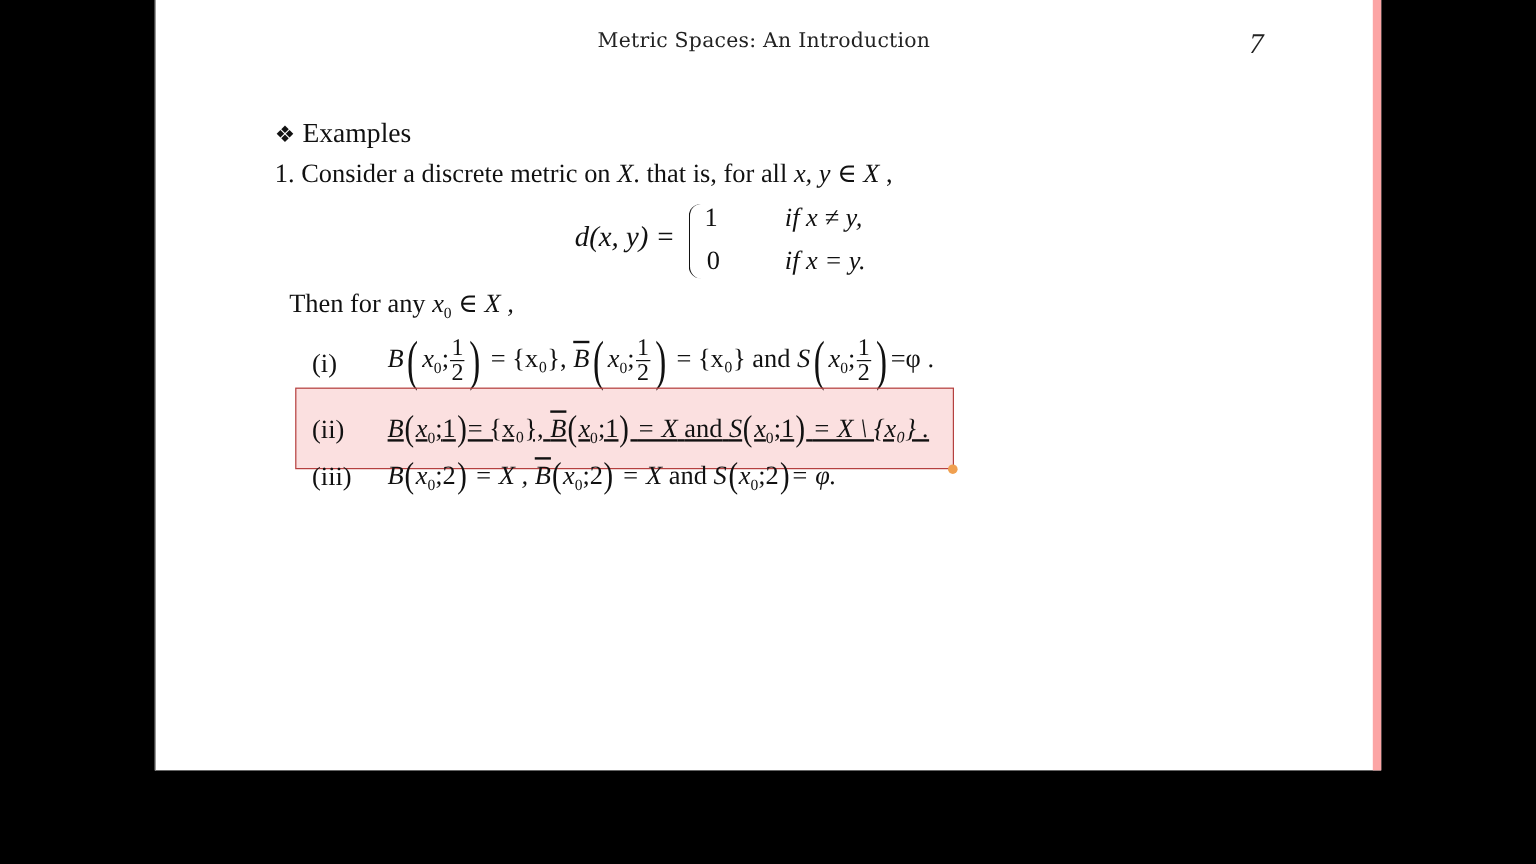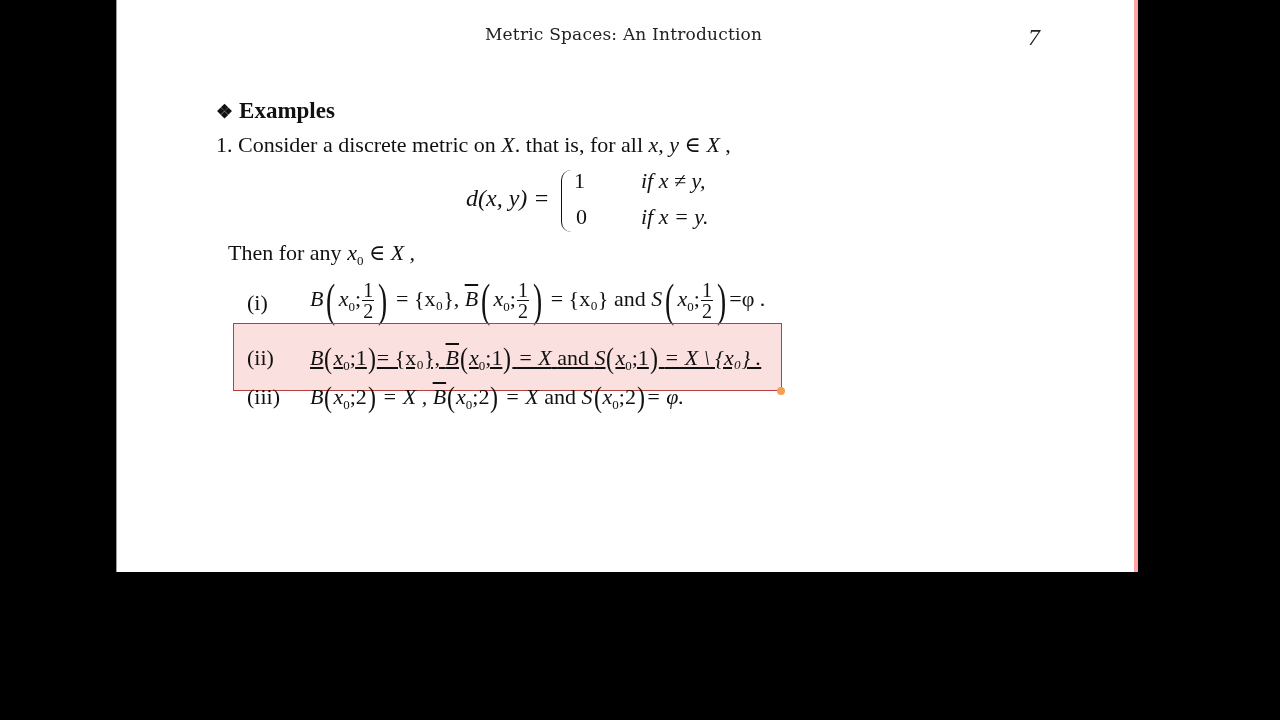--- a/index.html
+++ b/index.html
@@ -3,35 +3,35 @@
 <meta charset="utf-8">
 <style>
   html, body { margin: 0; padding: 0; }
   body {
     width: 1280px; height: 720px; background: #000000;
     position: relative; overflow: hidden;
     font-family: "Liberation Serif", "DejaVu Serif", serif;
     color: #111;
   }
   .page {
-    position: absolute; left: 116px; top: 0; width: 1022px; height: 572px;
+    position: absolute; left: 129px; top: 0; width: 1022px; height: 642px;
     background: #ffffff;
-    border-left: 1px solid #9a9a9a; border-right: 4px solid #fca5a5;
+    border-left: 1px solid #9a9a9a; border-right: 7px solid #fca5a5;
     box-sizing: border-box;
   }
   .abs { position: absolute; white-space: nowrap; }
   .header-title {
     left: 368px; top: 24px; font-size: 19px; color: #222;
     font-family: "DejaVu Serif", serif; font-size: 17px; letter-spacing: 0.2px;
   }
   .page-number {
     left: 911px; top: 24px; font-size: 24px; font-style: italic; color: #222;
   }
   .section-heading {
-    left: 99px; top: 98px; font-size: 23px; font-weight: bold;
+    left: 99px; top: 98px; font-size: 23px; font-weight: normal;
   }
   .section-heading .diamond { font-size: 19px; margin-right: 6px; }
   .para { font-size: 22px; }
   .m { font-style: italic; }
   .sub { font-size: 13px; vertical-align: -5px; font-style: normal; }
   .big-paren { font-size: 46px; line-height: 1; vertical-align: -10px; font-weight: 200; transform: scaleX(0.6); display: inline-block; }
   .mid-paren { font-size: 30px; vertical-align: -3px; transform: scaleX(0.8); display: inline-block; }
   .frac { display: inline-block; vertical-align: middle; text-align: center; font-size: 20px; line-height: 20px; margin: 0 1px; }
   .frac .num { display: block; border-bottom: 1.2px solid #111; padding: 0 1px; }
   .frac .den { display: block; }

